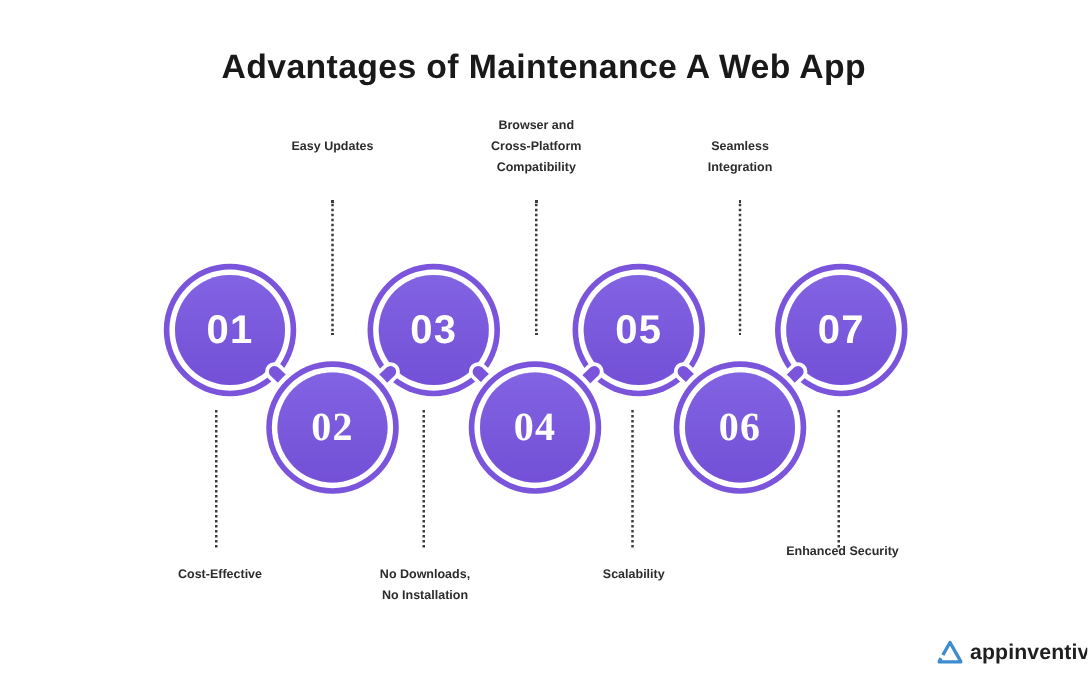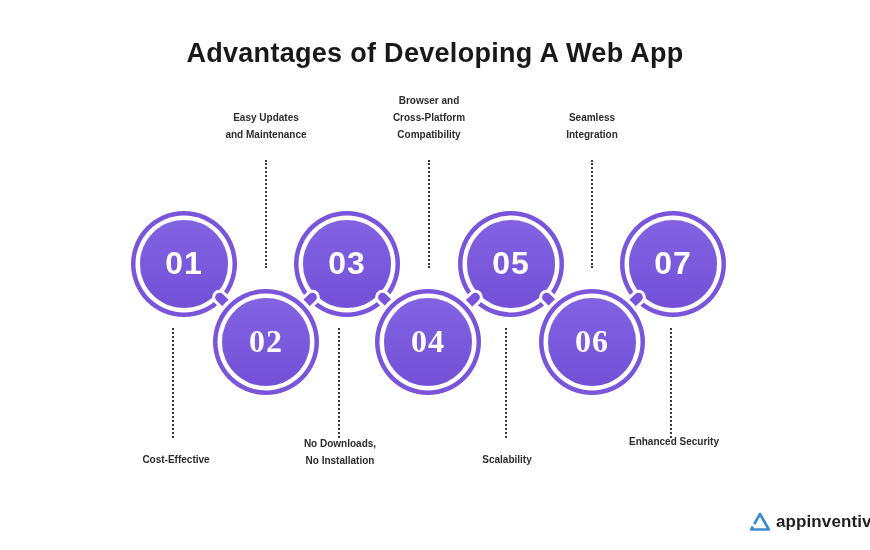--- a/index.html
+++ b/index.html
@@ -64,40 +64,39 @@
   .logo-text{
     font-size:17px;font-weight:700;color:var(--logo_text);
     letter-spacing:.1px;
   }
 </style>
 </head>
 <body>
 
 <div class="canvas">
 
-  <h1 class="title">Advantages of Developing A Web App</h1>
+  <h1 class="title">Advantages of Maintenance A Web App</h1>
 
   <div class="step-label" style="left:266px;top:109px">
     <div>Easy Updates</div>
-    <div>and Maintenance</div>
   </div>
   <div class="step-label" style="left:429px;top:92px">
     <div>Browser and</div>
     <div>Cross-Platform</div>
     <div>Compatibility</div>
   </div>
   <div class="step-label" style="left:592px;top:109px">
     <div>Seamless</div>
     <div>Integration</div>
   </div>
 
   <div class="step-label" style="left:176px;top:451px">
     <div>Cost-Effective</div>
   </div>
-  <div class="step-label" style="left:340px;top:435px">
+  <div class="step-label" style="left:340px;top:451px">
     <div>No Downloads,</div>
     <div>No Installation</div>
   </div>
   <div class="step-label" style="left:507px;top:451px">
     <div>Scalability</div>
   </div>
   <div class="step-label" style="left:674px;top:433px">
     <div>Enhanced Security</div>
   </div>
 

